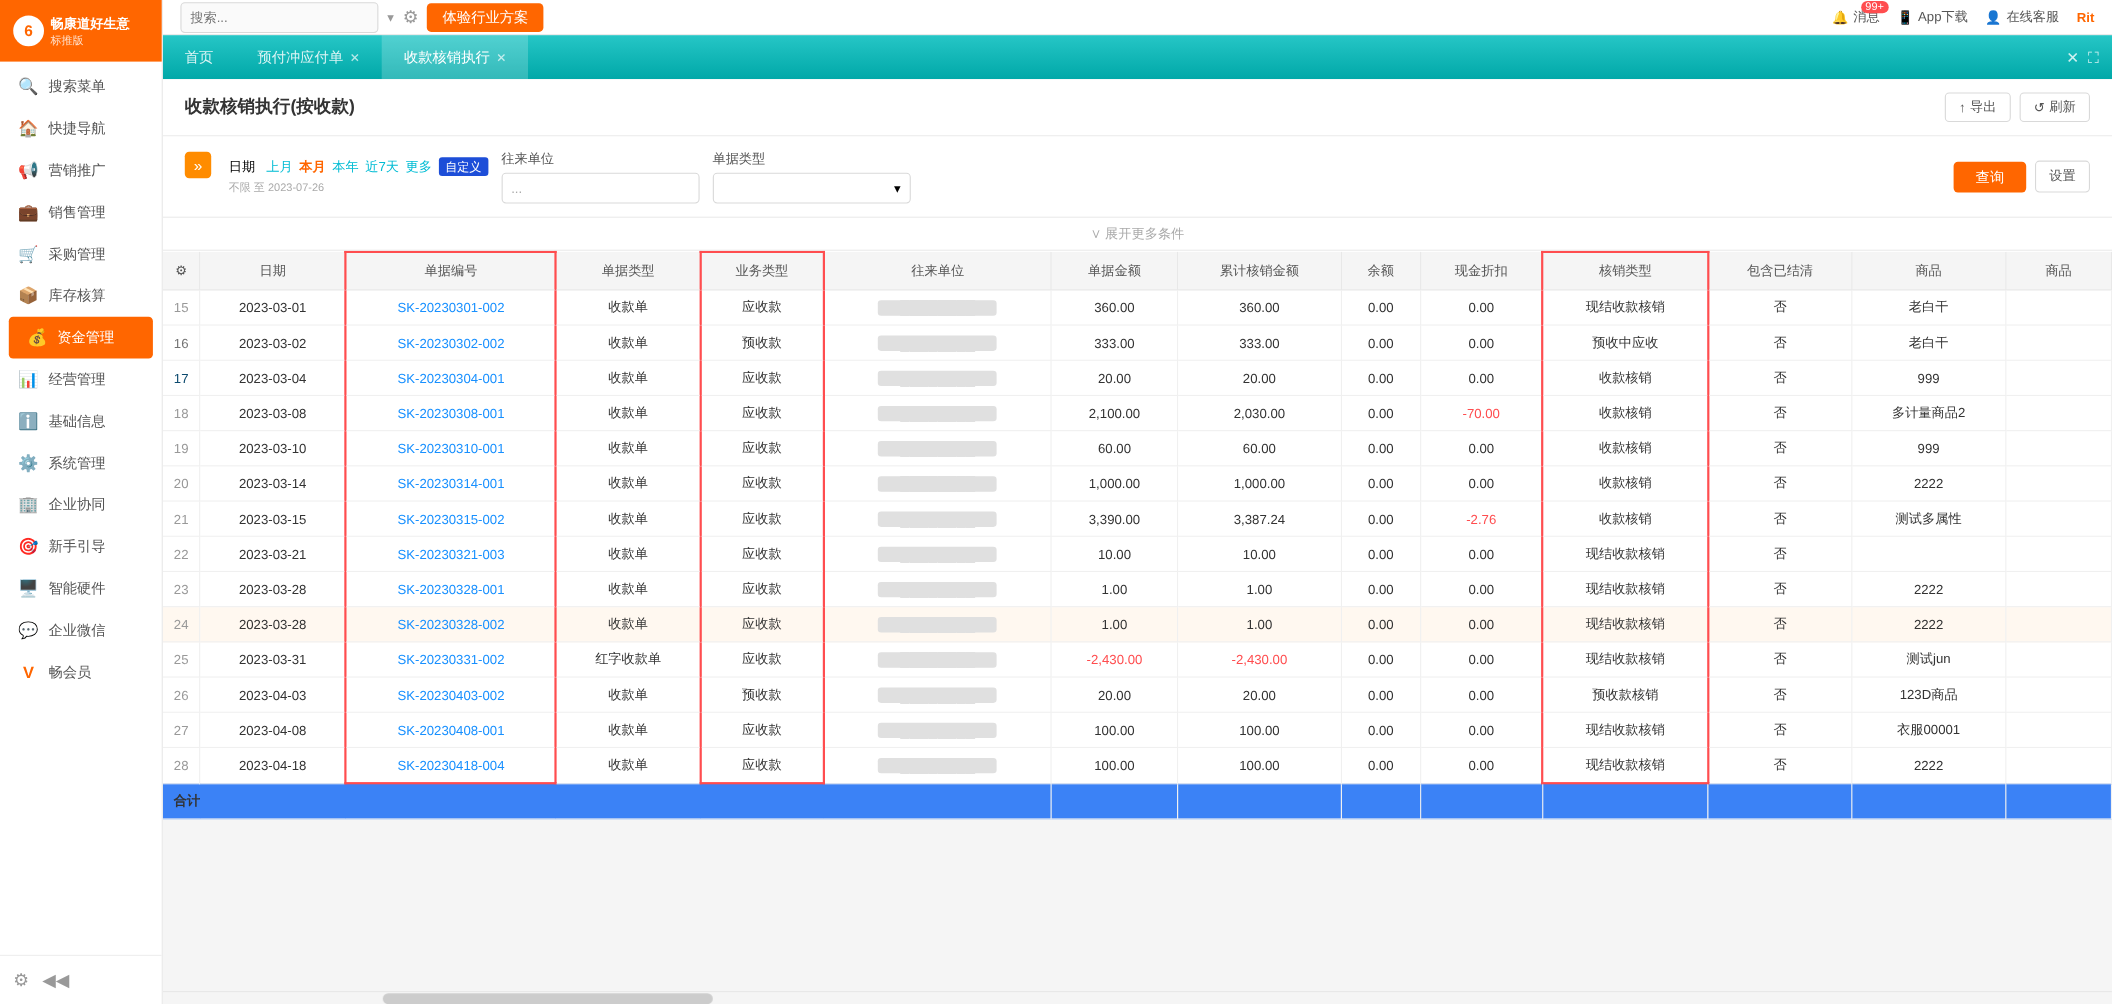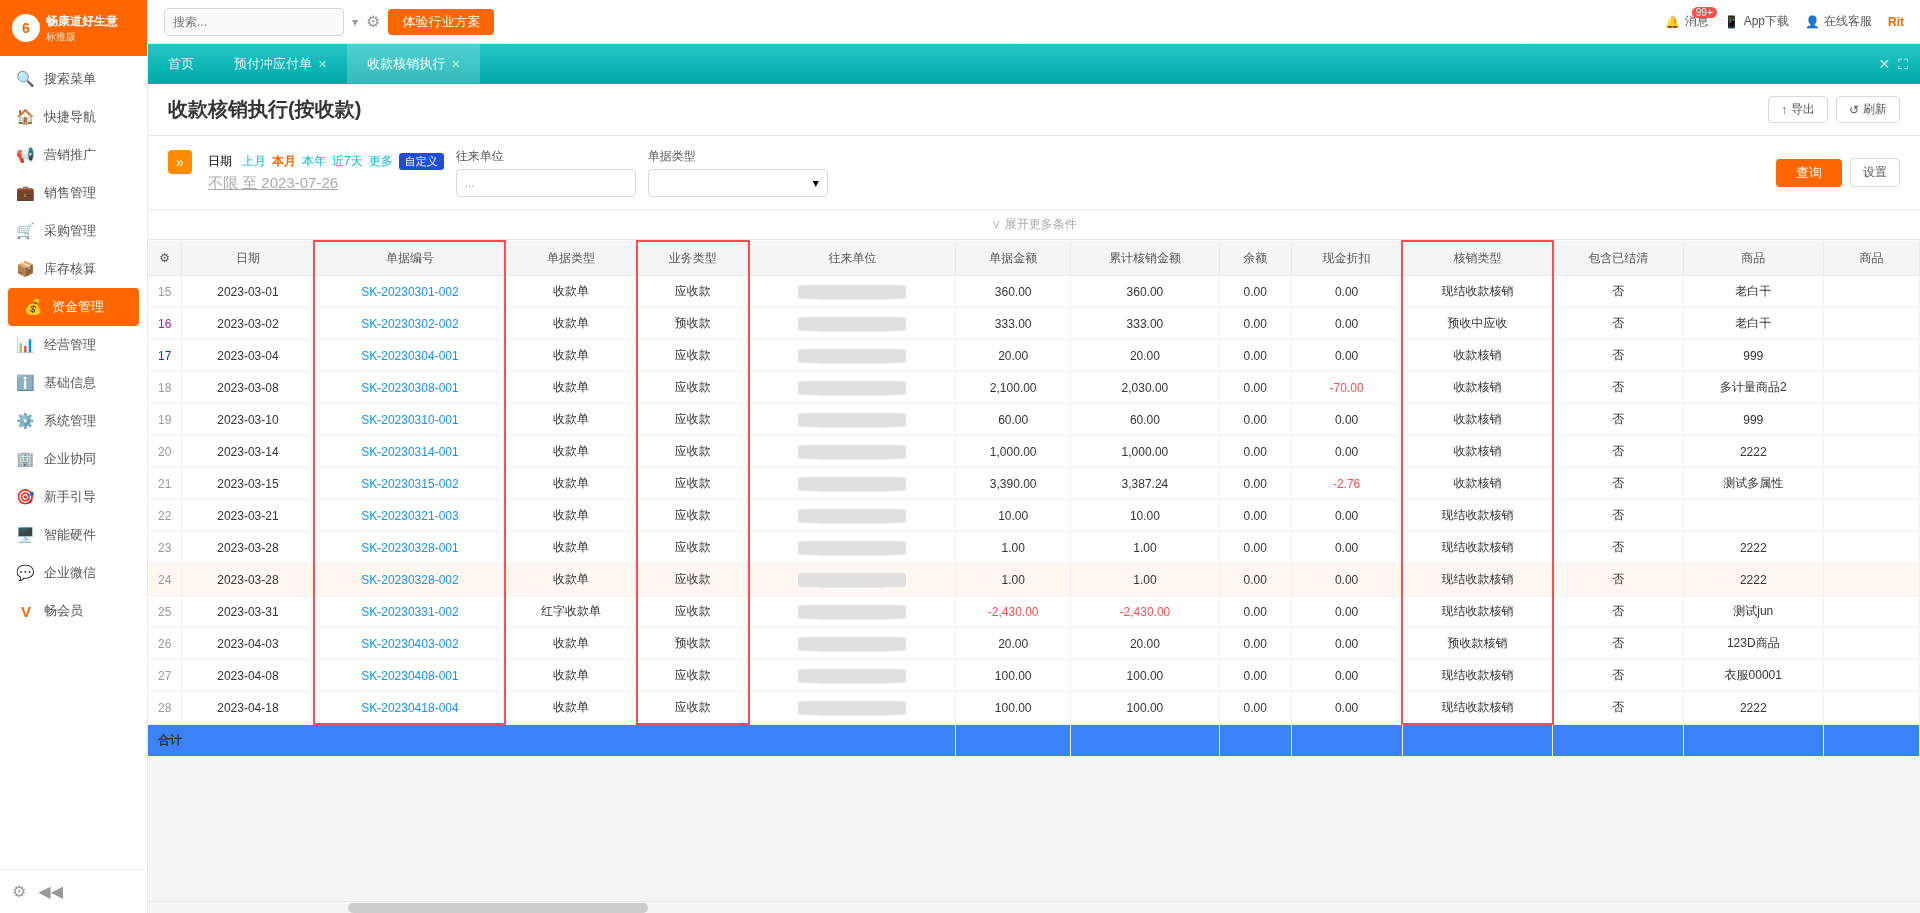--- a/index.html
+++ b/index.html
@@ -13,46 +13,46 @@
     .sidebar-item { display: flex; align-items: center; gap: 8px; padding: 10px 16px; cursor: pointer; color: #555; font-size: 13px; }
     .sidebar-item.active { background: #ff6600; color: #fff; border-radius: 4px; margin: 0 8px; }
     .sidebar-item-icon { font-size: 15px; width: 20px; text-align: center; }
     .sidebar-bottom { padding: 12px; display: flex; gap: 12px; border-top: 1px solid #eee; align-items: center; }
     .sidebar-bottom-btn { color: #999; cursor: pointer; font-size: 16px; }
 
     
     .main { flex: 1; display: flex; flex-direction: column; overflow: hidden; }
 
     
-    .topbar { height: 44px; background: #fff; border-bottom: 1px solid #e8e8e8; display: flex; padding: 0 16px; gap: 12px; }
+    .topbar { height: 32px; background: #fff; border-bottom: 1px solid #e8e8e8; display: flex; padding: 0 16px; gap: 12px; }
     .topbar-left { display: flex; align-items: center; gap: 8px; flex: 1; }
     .topbar-search { width: 180px; height: 28px; border: 1px solid #d9d9d9; border-radius: 4px; padding: 0 8px; font-size: 12px; background: #fafafa; color: #aaa; }
     .topbar-arrow { color: #999; font-size: 12px; cursor: pointer; }
     .topbar-gear { color: #999; font-size: 16px; cursor: pointer; }
     .btn-industry { background: #ff6600; color: #fff; border: none; padding: 4px 14px; border-radius: 4px; cursor: pointer; font-size: 13px; }
     .topbar-right { display: flex; align-items: center; gap: 16px; color: #555; font-size: 12px; }
     .topbar-notif { position: relative; cursor: pointer; }
     .notif-badge { position: absolute; top: -6px; right: -8px; background: #ff4d4f; color: #fff; border-radius: 8px; font-size: 10px; padding: 0 4px; }
     .topbar-right-item { display: flex; align-items: center; gap: 4px; cursor: pointer; color: #555; }
     .page-header { background: #fff; padding: 12px 20px; border-bottom: 1px solid #e8e8e8; display: flex; align-items: center; justify-content: space-between; }
-    .page-title { font-size: 20px; font-weight: bold; color: #333; }
+    .page-title { font-size: 16px; font-weight: bold; color: #333; }
     .page-actions { display: flex; gap: 8px; }
     .btn-export { background: #fff; border: 1px solid #d9d9d9; color: #555; padding: 4px 12px; border-radius: 4px; cursor: pointer; font-size: 12px; display: flex; align-items: center; gap: 4px; }
     .btn-refresh { background: #fff; border: 1px solid #d9d9d9; color: #555; padding: 4px 12px; border-radius: 4px; cursor: pointer; font-size: 12px; display: flex; align-items: center; gap: 4px; }
 
     
     .filter-bar { background: #fff; padding: 12px 20px; border-bottom: 1px solid #e8e8e8; display: flex; align-items: flex-start; gap: 16px; }
     .filter-toggle { background: #ff8c00; color: #fff; border: none; width: 24px; height: 24px; border-radius: 4px; cursor: pointer; font-size: 14px; display: flex; align-items: center; justify-content: center; flex-shrink: 0; margin-top: 2px; }
     .filter-fields { flex: 1; display: flex; flex-wrap: wrap; gap: 12px; align-items: center; }
     .filter-group { display: flex; flex-direction: column; gap: 4px; }
     .filter-date-row { display: flex; align-items: center; gap: 6px; font-size: 12px; }
     .filter-date-link { color: #00bcd4; cursor: pointer; }
     .filter-date-link.active { color: #ff6600; font-weight: bold; }
     .filter-custom { background: #1d4ed8; color: #fff; border-radius: 3px; padding: 1px 6px; font-size: 11px; cursor: pointer; }
-    .filter-date-range { color: #aaa; font-size: 15px; text-decoration: underline; }
+    .filter-date-range { color: #aaa; font-size: 10px; }
     .filter-input { height: 28px; border: 1px solid #d9d9d9; border-radius: 4px; padding: 0 8px; font-size: 12px; width: 180px; }
     .filter-select { height: 28px; border: 1px solid #d9d9d9; border-radius: 4px; padding: 0 8px; font-size: 12px; width: 180px; background: #fff; display: flex; align-items: center; justify-content: space-between; cursor: pointer; }
     .btn-query { background: #ff6600; color: #fff; border: none; padding: 5px 20px; border-radius: 4px; cursor: pointer; font-size: 13px; }
     .btn-setting { background: #fff; border: 1px solid #d9d9d9; color: #555; padding: 5px 12px; border-radius: 4px; cursor: pointer; font-size: 12px; }
     .filter-expand { text-align: center; padding: 6px; background: #fff; border-bottom: 1px solid #e8e8e8; color: #aaa; font-size: 12px; cursor: pointer; }
 
     
     .table-container { background: #fff; margin: 0; overflow: auto; }
     table { width: 100%; border-collapse: collapse; font-size: 12px; }
     thead tr { background: #f5f5f5; }
@@ -294,21 +294,21 @@
     <td class="">360.00</td>
     <td class="">360.00</td>
     <td>0.00</td>
     <td class="">0.00</td>
     <td class="col-type-mid">现结收款核销</td>
     <td>否</td>
     <td>老白干</td>
     <td style="min-width:60px;"></td>
   </tr>
           <tr>
-    <td style="color:#a21caf;">16</td>
+    <td style="color:#737373;">16</td>
     <td>2023-03-02</td>
     <td class="col-sk-mid">
       <a class="link-cell">SK-20230302-002</a>
     </td>
     <td>收款单</td>
     <td class="col-biz-mid">预收款</td>
     <td><span style="background:#e0e0e0;color:#e0e0e0;border-radius:3px;padding:0 20px;">████████</span></td>
     <td class="">333.00</td>
     <td class="">333.00</td>
     <td>0.00</td>

